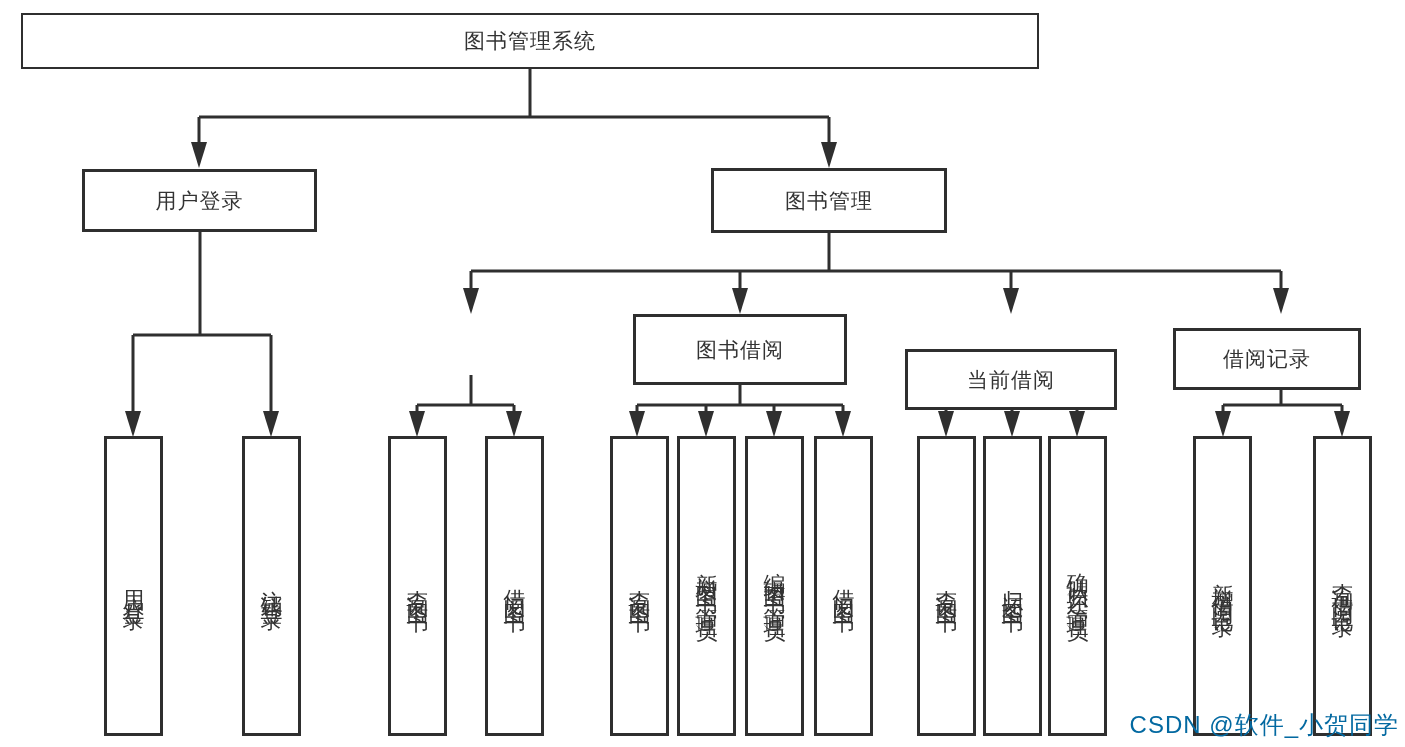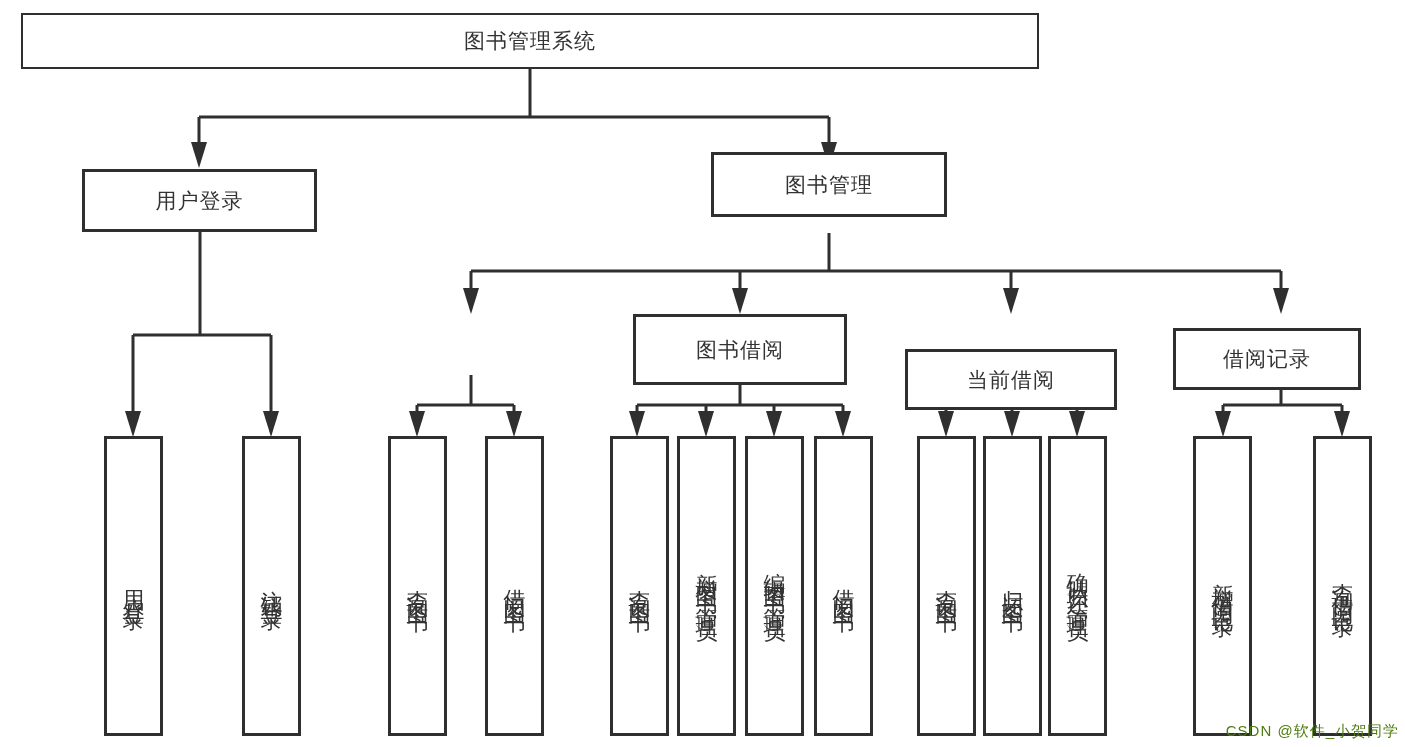--- a/index.html
+++ b/index.html
@@ -35,21 +35,21 @@
   .hlabel {
     font-size: 21px;
     letter-spacing: 1px;
     white-space: nowrap;
   }
   .root-box {
     left: 21px; top: 13px; width: 1018px; height: 56px;
     border-width: 2px;
   }
   .n-user-login    { left:  82px; top: 169px; width: 235px; height: 63px; }
-  .n-book-mgmt     { left: 711px; top: 152px; width: 236px; height: 65px; }
+  .n-book-mgmt     { left: 711px; top: 168px; width: 236px; height: 65px; }
   .n-new-book      { left: 365px; top: 314px; width: 212px; height: 61px; }
   .n-book-borrow   { left: 633px; top: 314px; width: 214px; height: 71px; }
   .n-current-borrow{ left: 905px; top: 314px; width: 212px; height: 61px; margin-top: 35px; }
   .n-borrow-records{ left:1173px; top: 328px; width: 188px; height: 62px; }
   .leaf {
     top: 436px;
     width: 59px;
     height: 300px;
   }
   .vtext {
@@ -70,22 +70,22 @@
   .lf-8  { left: 814px; }
   .lf-9  { left: 917px; }
   .lf-10 { left: 983px; }
   .lf-11 { left:1048px; }
   .lf-12 { left:1193px; }
   .lf-13 { left:1313px; }
   .watermark {
     position: absolute;
     right: 6px;
     bottom: 6px;
-    font-size: 15px;
-    color: #4d7c0f;
+    font-size: 24px;
+    color: #0369a1;
     letter-spacing: 1px;
     z-index: 3;
     white-space: nowrap;
   }
 </style>
 </head>
 <body>
 
 <div class="canvas">
 

